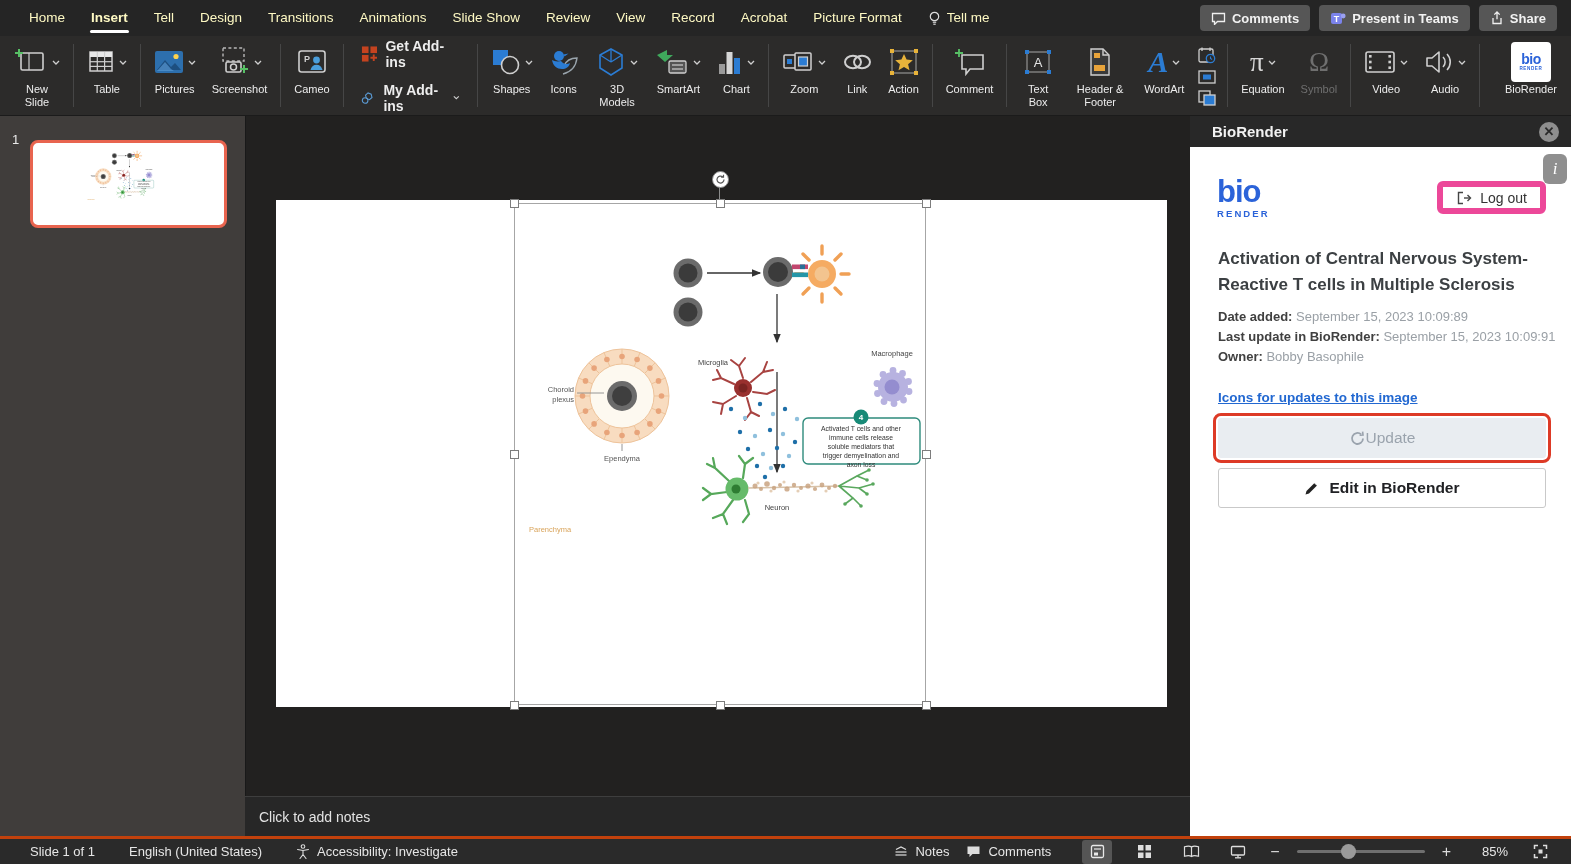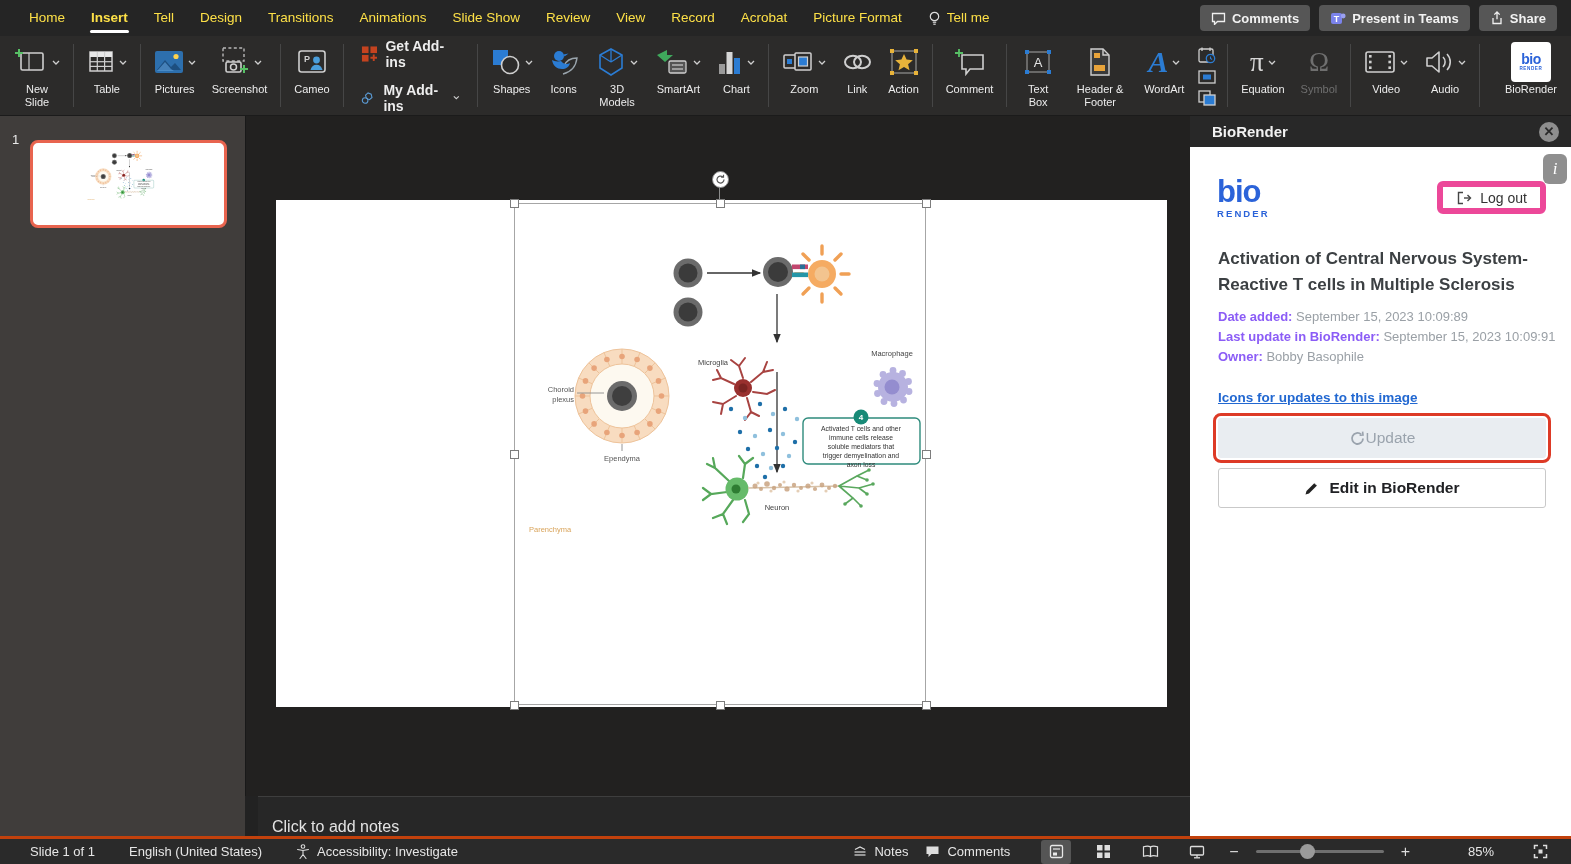--- a/index.html
+++ b/index.html
@@ -2,21 +2,21 @@
 <html><head>
 <meta charset="utf-8">
 <style>
   * { margin:0; padding:0; box-sizing:border-box; }
   html,body { width:1571px; height:864px; overflow:hidden; background:#222;
     font-family:"Liberation Sans", sans-serif; -webkit-font-smoothing:antialiased; }
 
   
   .menubar { position:absolute; left:0; top:0; width:1571px; height:36px; background:#252525;
     display:flex; align-items:center; padding-left:16px; }
-  .menu-item { position:relative; height:36px; line-height:36px; padding:0 13px; color:#fde047;
+  .menu-item { position:relative; height:36px; line-height:36px; padding:0 13px; color:#fef9c3;
     font-size:13.5px; cursor:default; display:flex; align-items:center; gap:6px;justify-content:center; }
   .menu-item.active { font-weight:bold; }
   .menu-item.active::after { content:""; position:absolute; left:12px; right:12px; bottom:3px;
     height:3px; background:#ffffff; border-radius:2px; }
   .menubar-right { margin-left:auto; display:flex; align-items:center; gap:9px; padding-right:14px; }
   .mb-btn { height:26px; background:#565656; border-radius:4px; display:flex; align-items:center;
     gap:6px; padding:0 11px; color:#f2f2f2; font-size:13px; font-weight:bold; }
 
   
   .ribbon { position:absolute; left:0; top:36px; width:1571px; height:80px; background:#2c2b2a;
@@ -45,23 +45,23 @@
   
   .canvas { position:absolute; left:245px; top:116px; width:945px; height:680px; background:#222120; border-left:1px solid #191919; }
   .slide { position:absolute; left:30px; top:84px; width:891px; height:507px; background:#ffffff; }
   .sel-frame { position:absolute; left:238px; top:3px; width:412px; height:502px; border:1px solid #a6a6a6; }
   .handle { position:absolute; width:9px; height:9px; background:#ffffff; border:1px solid #7d7d7d; }
   .rot-stem { position:absolute; left:443px; top:-13px; width:1px; height:16px; background:#8b8b8b; }
   .rot-handle { position:absolute; left:436px; top:-29px; width:17px; height:17px; border-radius:50%;
     background:#ffffff; border:1px solid #8b8b8b; display:flex; align-items:center; justify-content:center; }
 
   
-  .notes { position:absolute; left:258px; top:796px; width:945px; height:40px; background:#272727;
-    border-top:1px solid #3e3e3e; display:flex; align-items:flex-end; padding-left:14px;
-    color:#e3e3e3; font-size:16px; }
+  .notes { position:absolute; left:245px; top:796px; width:945px; height:40px; background:#272727;
+    border-top:1px solid #3e3e3e; display:flex; align-items:center; padding-left:14px;
+    color:#e3e3e3; font-size:14px; }
 
   
   .panel { position:absolute; left:1190px; top:116px; width:381px; height:720px; background:#ffffff; }
   .panel-head { position:absolute; left:0; top:0; width:381px; height:31px; background:#282828;
     display:flex; align-items:center; padding:0 12px 0 22px; }
   .panel-head .t { color:#f2f2f2; font-size:15px; font-weight:bold; }
   .panel-close { margin-left:auto; width:20px; height:20px; border-radius:50%; background:#8e8e8e;
     color:#2a2a2a; font-size:13px; font-weight:bold; display:flex; align-items:center; justify-content:center; }
   .panel-body { position:absolute; left:0; top:31px; width:381px; height:689px; background:#fff; }
   .info-btn { position:absolute; right:4px; top:7px; width:24px; height:30px; border-radius:6px;
@@ -69,21 +69,21 @@
     font-family:"Liberation Serif", serif; font-style:italic; font-size:17px; }
   .br-logo { position:absolute; left:27px; top:29px; line-height:1; }
   .br-logo .p1 { color:#2b63d9; font-weight:bold; font-size:31px; letter-spacing:-1px; }
   .br-logo .p2 { color:#2b63d9; font-weight:bold; font-size:9.5px; letter-spacing:2.1px; margin-top:2px; }
   .logout-btn { position:absolute; right:25px; top:34px; height:33px; border:6px solid #ec4899;
     border-radius:6px; background:#fff; display:flex; align-items:center; gap:8px; padding:0 13px;
     font-size:14px; color:#333333; }
   .img-title { position:absolute; left:28px; top:99px; width:330px; color:#3c4043; font-size:17px;
     font-weight:bold; line-height:26px; }
   .meta { position:absolute; left:28px; width:340px; font-size:13px; color:#9aa0a6; line-height:19px; }
-  .meta b { color:#8b5cf6; font-weight:bold; }
+  .meta b { color:#404040; font-weight:bold; }
   .check-link { position:absolute; left:28px; top:243px; color:#2268d1; font-size:13.5px;
     font-weight:bold; text-decoration:underline; }
   .update-btn { position:absolute; left:28px; top:271px; width:328px; height:40px; background:#e9edf1;
     border:none; border-radius:3px; color:#9aa3ad; font-size:15.5px; display:flex; align-items:center;
     justify-content:center; outline:3px solid #dd3a26; outline-offset:2px; }
   .edit-btn { position:absolute; left:28px; top:321px; width:328px; height:40px; background:#ffffff;
     border:1px solid #c9c9c9; border-radius:3px; color:#202124; font-size:15.5px; font-weight:bold;
     display:flex; align-items:center; justify-content:center; gap:10px; }
 
   
@@ -1029,21 +1029,21 @@
           <rect x="1.5" y="1.5" width="13" height="8.5" rx="1" fill="none" stroke="#dddddd" stroke-width="1.3"></rect>
           <line x1="8" y1="10" x2="8" y2="12.5" stroke="#dddddd" stroke-width="1.3"></line>
           <line x1="5" y1="12.8" x2="11" y2="12.8" stroke="#dddddd" stroke-width="1.3"></line>
         </svg>
     </span>
     <span class="zoom-sign">−</span>
     <span class="slider-track">
         <span class="slider-thumb"></span>
       </span>
     <span class="zoom-sign">+</span>
-    <span style="width:40px; text-align:left;margin-left:41px;">85%</span>
+    <span style="width:40px; text-align:right;">85%</span>
     <span class="view-tile">
       <svg width="15" height="15" viewBox="0 0 15 15">
           <path d="M1.5 5V1.5H5M10 1.5h3.5V5M13.5 10v3.5H10M5 13.5H1.5V10" fill="none" stroke="#dddddd" stroke-width="1.5"></path>
           <rect x="5.5" y="5.5" width="4" height="4" fill="#dddddd"></rect>
         </svg>
     </span>
   </div>
 </div>
 
 </body></html>

